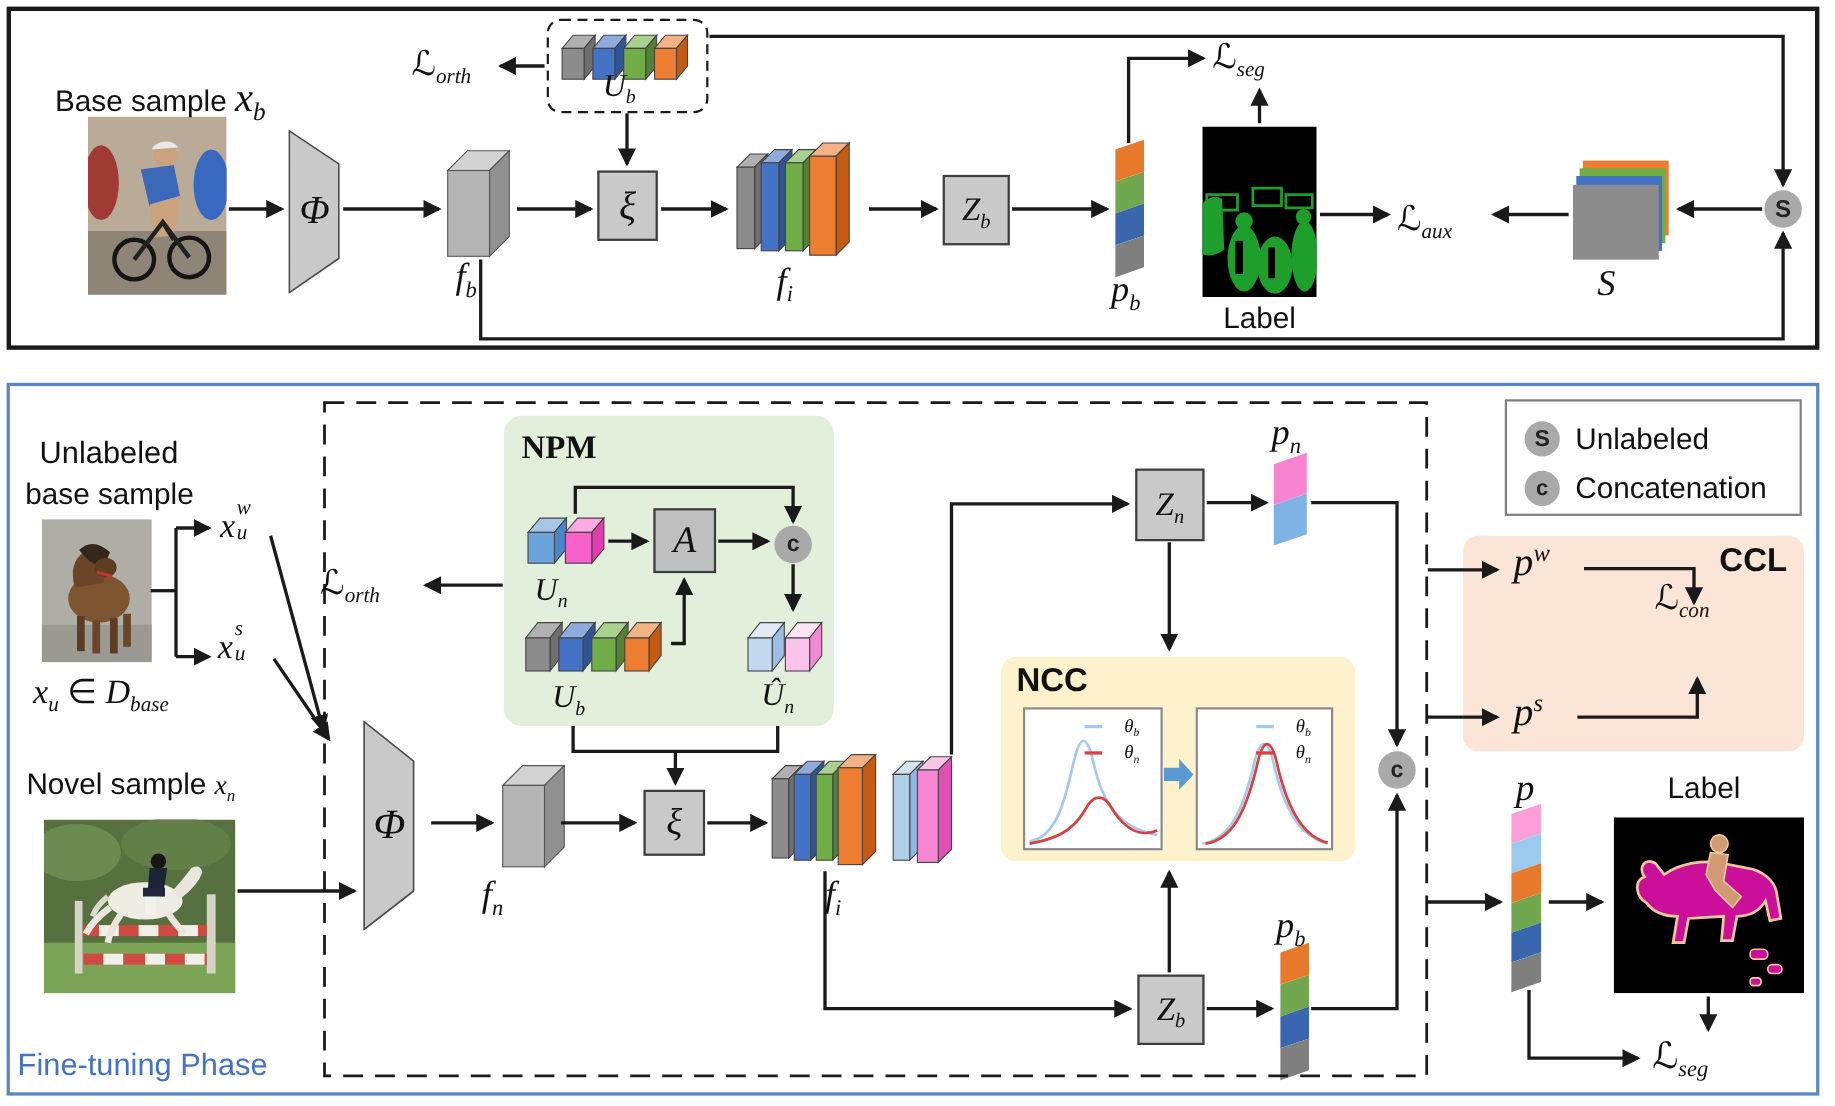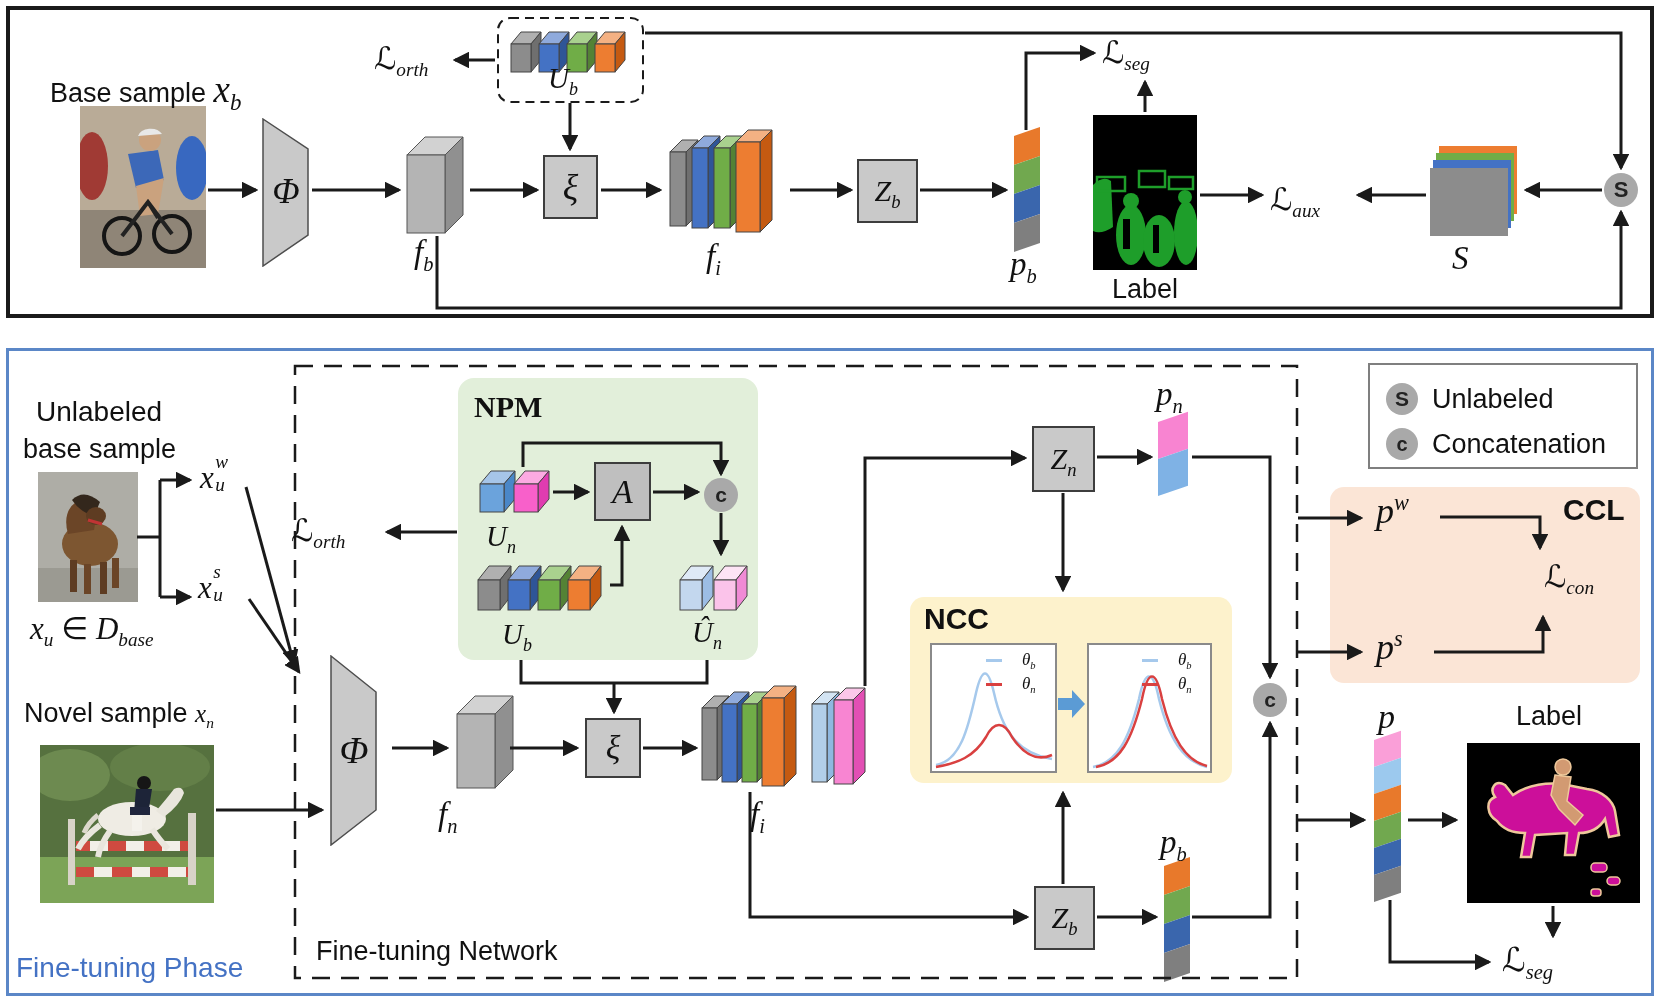--- a/index.html
+++ b/index.html
@@ -444,21 +444,20 @@
 
   <div class="abs lbl" style="left:1112px;top:274px;font-size:27px;">Label</div>
 
   <div class="abs math lbl" style="left:1270px;top:181px;font-size:31px;">
     <span class="cal">ℒ</span><sub>aux</sub></div>
 
   <div class="abs math lbl" style="left:1452px;top:240px;font-size:33px;">S</div>
 
   <div class="abs lbl" style="left:16px;top:952px;font-size:28px;color:#4472c4;">Fine-tuning Phase</div>
 
-  <div class="abs lbl" style="left:316px;top:936px;font-size:27px;">Fine-tuning Network</div>
 
   <div class="abs lbl" style="left:36px;top:396px;font-size:28px;text-align:center;">Unlabeled</div>
   <div class="abs lbl" style="left:23px;top:434px;font-size:27px;">base sample</div>
 
   <div class="abs math lbl" style="left:200px;top:460px;font-size:31px;">
     <span>x</span><span class="supsub"><span class="t">w</span><span class="b">u</span></span></div>
 
   <div class="abs math lbl" style="left:198px;top:570px;font-size:31px;">
     <span>x</span><span class="supsub"><span class="t">s</span><span class="b">u</span></span></div>
 
@@ -505,21 +504,21 @@
   <div class="circle" style="left:1386px;top:428px;width:32px;height:32px;font-size:20px;">
     <span>c</span>
     </div>
   <div class="abs lbl" style="left:1432px;top:429px;font-size:27px;">Concatenation</div>
 
   <div class="abs lbl bold" style="left:1563px;top:493px;font-size:30px;">CCL</div>
   <div class="abs math lbl" style="left:1376px;top:490px;font-size:36px;">
     <span>p</span><sup>w</sup></div>
   <div class="abs math lbl" style="left:1376px;top:626px;font-size:36px;">
     <span>p</span><sup>s</sup></div>
-  <div class="abs math lbl" style="left:1504px;top:558px;font-size:31px;margin-left:40px;">
+  <div class="abs math lbl" style="left:1504px;top:526px;font-size:31px;">
     <span class="cal">ℒ</span><sub>con</sub></div>
 
   <div class="abs math lbl" style="left:1378px;top:698px;font-size:34px;">p</div>
   <div class="abs lbl" style="left:1516px;top:701px;font-size:27px;">Label</div>
   <div class="abs math lbl" style="left:1502px;top:940px;font-size:33px;">
     <span class="cal">ℒ</span><sub>seg</sub></div>
 
 </div>
 
 </body></html>

